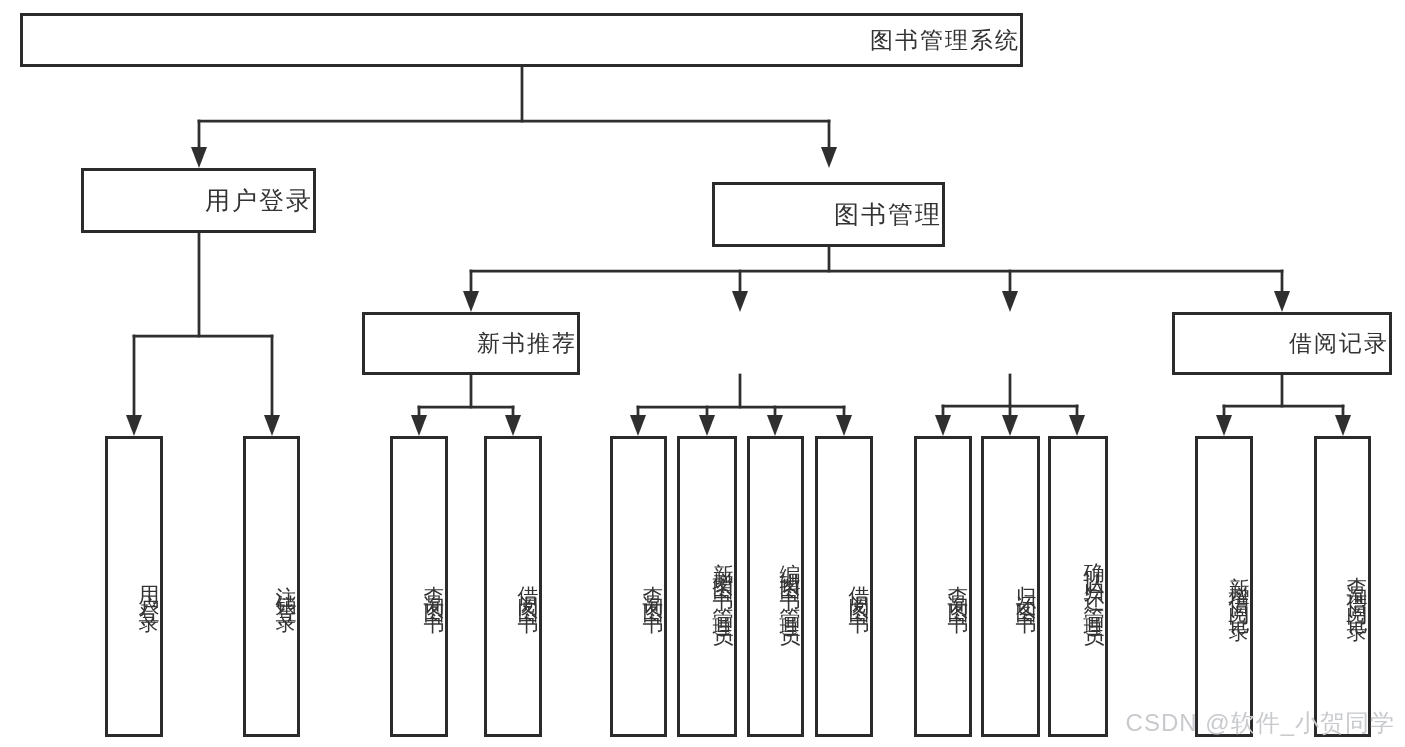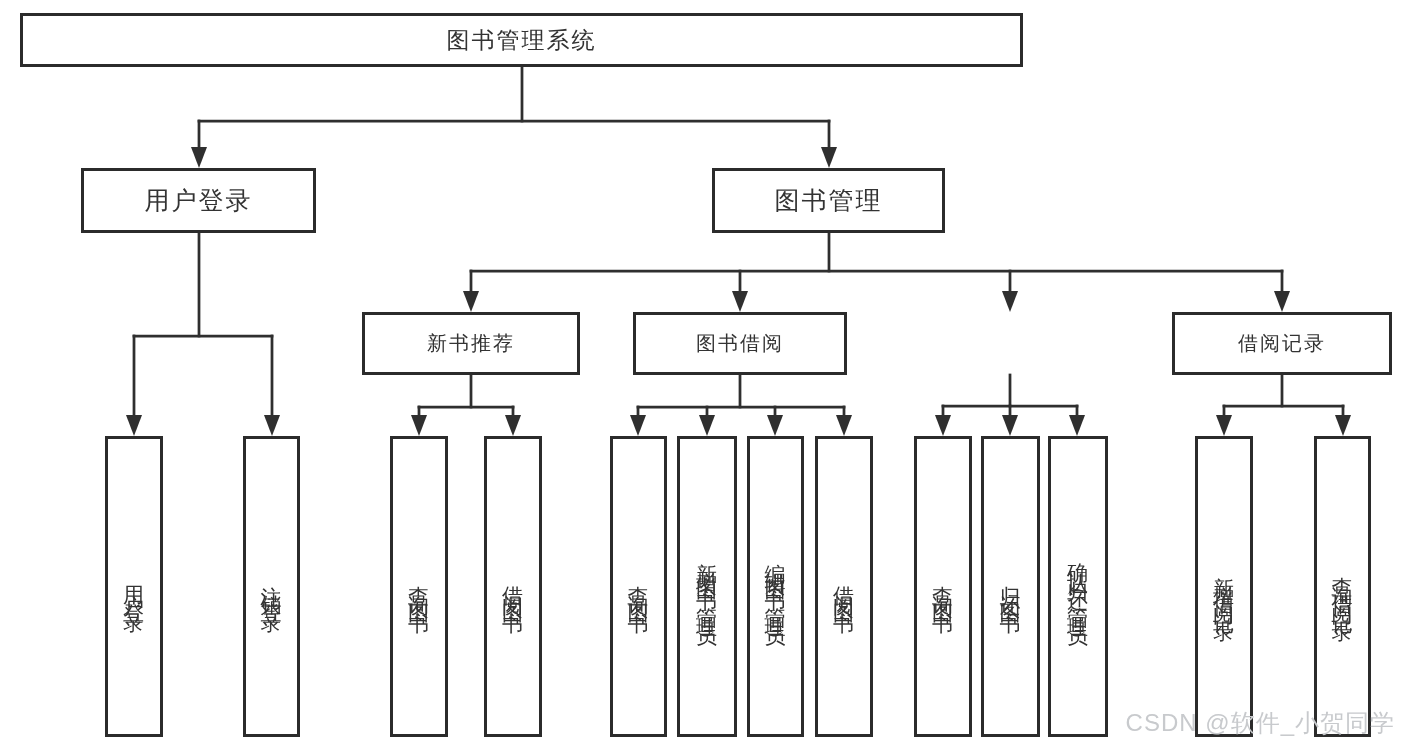--- a/index.html
+++ b/index.html
@@ -6,27 +6,27 @@
     --line:#2f2f2f; --border:#2b2b2b; --text:#333333; --watermark:#c8cacd; --bg:#ffffff;
   }
   html,body{margin:0;padding:0;background:var(--bg);}
   body{font-family:"Liberation Sans",sans-serif;}
   .stage{position:relative;width:1405px;height:747px;background:var(--bg);overflow:hidden;}
   .wires{position:absolute;left:0;top:0;width:1405px;height:747px;}
   .wires line{stroke:var(--line);stroke-width:2.75;stroke-linecap:square;}
   .wires polygon{fill:var(--line);}
   .node{
     position:absolute;background:#fff;border:3px solid var(--border);
-    display:flex;align-items:center;justify-content:center;
+    display:flex;align-items:center;justify-content:flex-end;
     color:var(--text);box-sizing:border-box;
   }
   .hlabel{letter-spacing:2px;white-space:nowrap;}
   .lvl1{font-size:23px;}
   .lvl2{font-size:25px;}
-  .lvl3{font-size:20px;}
+  .lvl3{font-size:23px;}
   .leaf{top:436px;height:301px;}
   .vt{
     writing-mode:vertical-rl;text-orientation:mixed;
     font-size:21px;letter-spacing:9px;line-height:1;
     color:var(--text);
   }
   .watermark{
     position:absolute;right:10px;bottom:8px;z-index:5;
     font-size:24px;color:var(--watermark);letter-spacing:1px;white-space:nowrap;
   }
@@ -105,29 +105,26 @@
     </g>
   </svg>
 
   <div class="node lvl1" style="left:20px;top:13px;width:1003px;height:54px">
     <span class="hlabel">图书管理系统</span>
   </div>
 
   <div class="node lvl2" style="left:81px;top:168px;width:235px;height:65px">
     <span class="hlabel">用户登录</span>
   </div>
-  <div class="node lvl2" style="left:712px;top:168px;width:233px;height:65px">
+  <div class="node lvl2" style="left:712px;top:182px;width:233px;height:65px">
     <span class="hlabel">图书管理</span>
   </div>
 
   <div class="node lvl3" style="left:362px;top:312px;width:218px;height:63px">
     <span class="hlabel">新书推荐</span>
-  </div>
-  <div class="node lvl3" style="left:633px;top:312px;width:214px;height:63px">
-    <span class="hlabel">图书借阅</span>
   </div>
   <div class="node lvl3" style="left:1172px;top:312px;width:220px;height:63px">
     <span class="hlabel">借阅记录</span>
   </div>
 
   <div class="node leaf" style="left:105px;width:58px">
     <span class="vt">用户登录</span>
   </div>
   <div class="node leaf" style="left:243px;width:57px">
     <span class="vt">注销登录</span>

